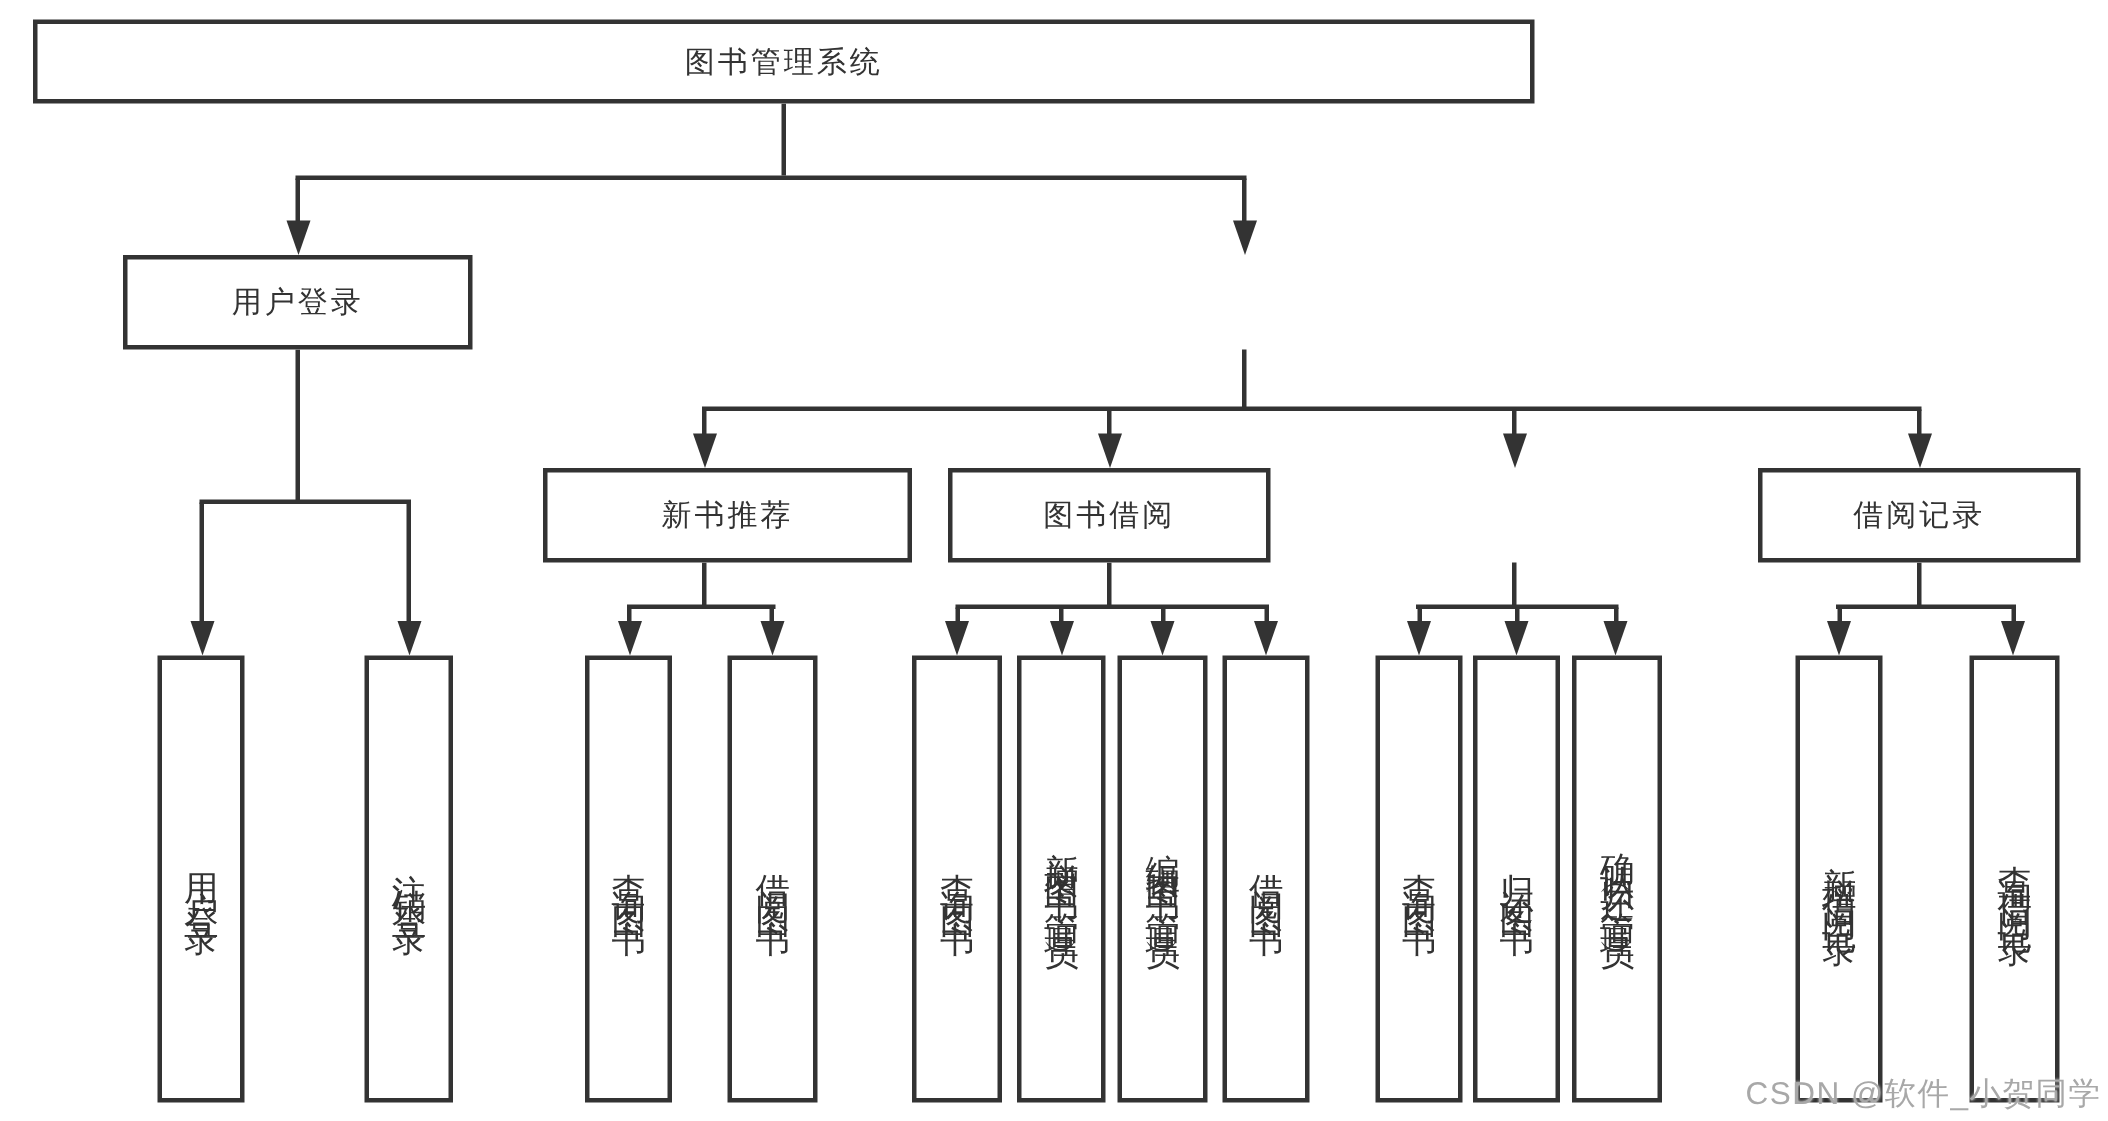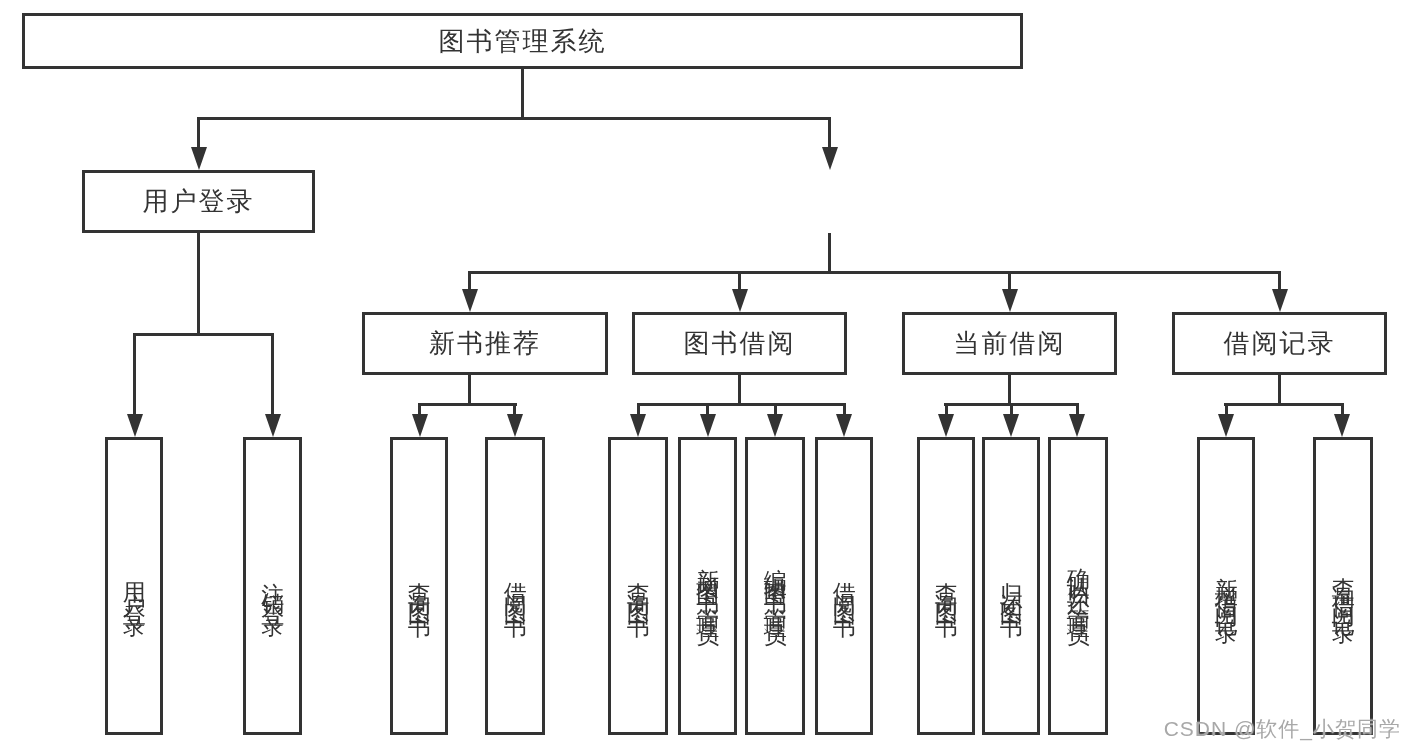--- a/index.html
+++ b/index.html
@@ -20,21 +20,21 @@
     position:absolute;
     box-sizing:border-box;
     border:3px solid var(--line);
     background:#ffffff;
     color:var(--text);
     display:flex;
     align-items:center;
     justify-content:center;
   }
   .hbox{
-    font-size:26px;
+    font-size:20px;
     letter-spacing:2px;
     white-space:nowrap;
   }
   .vbox{
     top:437px;
     height:298px;
     writing-mode:vertical-rl;
     text-orientation:mixed;
     font-size:23px;
     letter-spacing:11px;
@@ -124,21 +124,20 @@
       <div class="cline" style="left: 1340.5px; top: 405px; width: 3px; height: 11px;"></div>
       <div class="arrowhead" style="left: 1334px; top: 414px;"></div>
     </div>
 
   <div class="hbox" style="left:22px;top:13px;width:1001px;height:56px;">图书管理系统</div>
 
   <div class="hbox" style="left:82px;top:170px;width:233px;height:63px;">用户登录</div>
 
   <div class="hbox" style="left:362px;top:312px;width:246px;height:63px;">新书推荐</div>
   <div class="hbox" style="left:632px;top:312px;width:215px;height:63px;font-family:Liberation Serif, serif;">图书借阅</div>
-  <div class="hbox" style="left:902px;top:312px;width:215px;height:63px;">当前借阅</div>
   <div class="hbox" style="left:1172px;top:312px;width:215px;height:63px;">借阅记录</div>
 
   <div class="vbox" style="left:105px;width:58px;">用户登录</div>
   <div class="vbox" style="left:243px;width:59px;">注销登录</div>
 
   <div class="vbox" style="left:390px;width:58px;">查询图书</div>
   <div class="vbox" style="left:485px;width:60px;">借阅图书</div>
 
   <div class="vbox" style="left:608px;width:60px;">查询图书</div>
   <div class="vbox long" style="left:678px;width:59px;">新增图书（管理员）</div>

